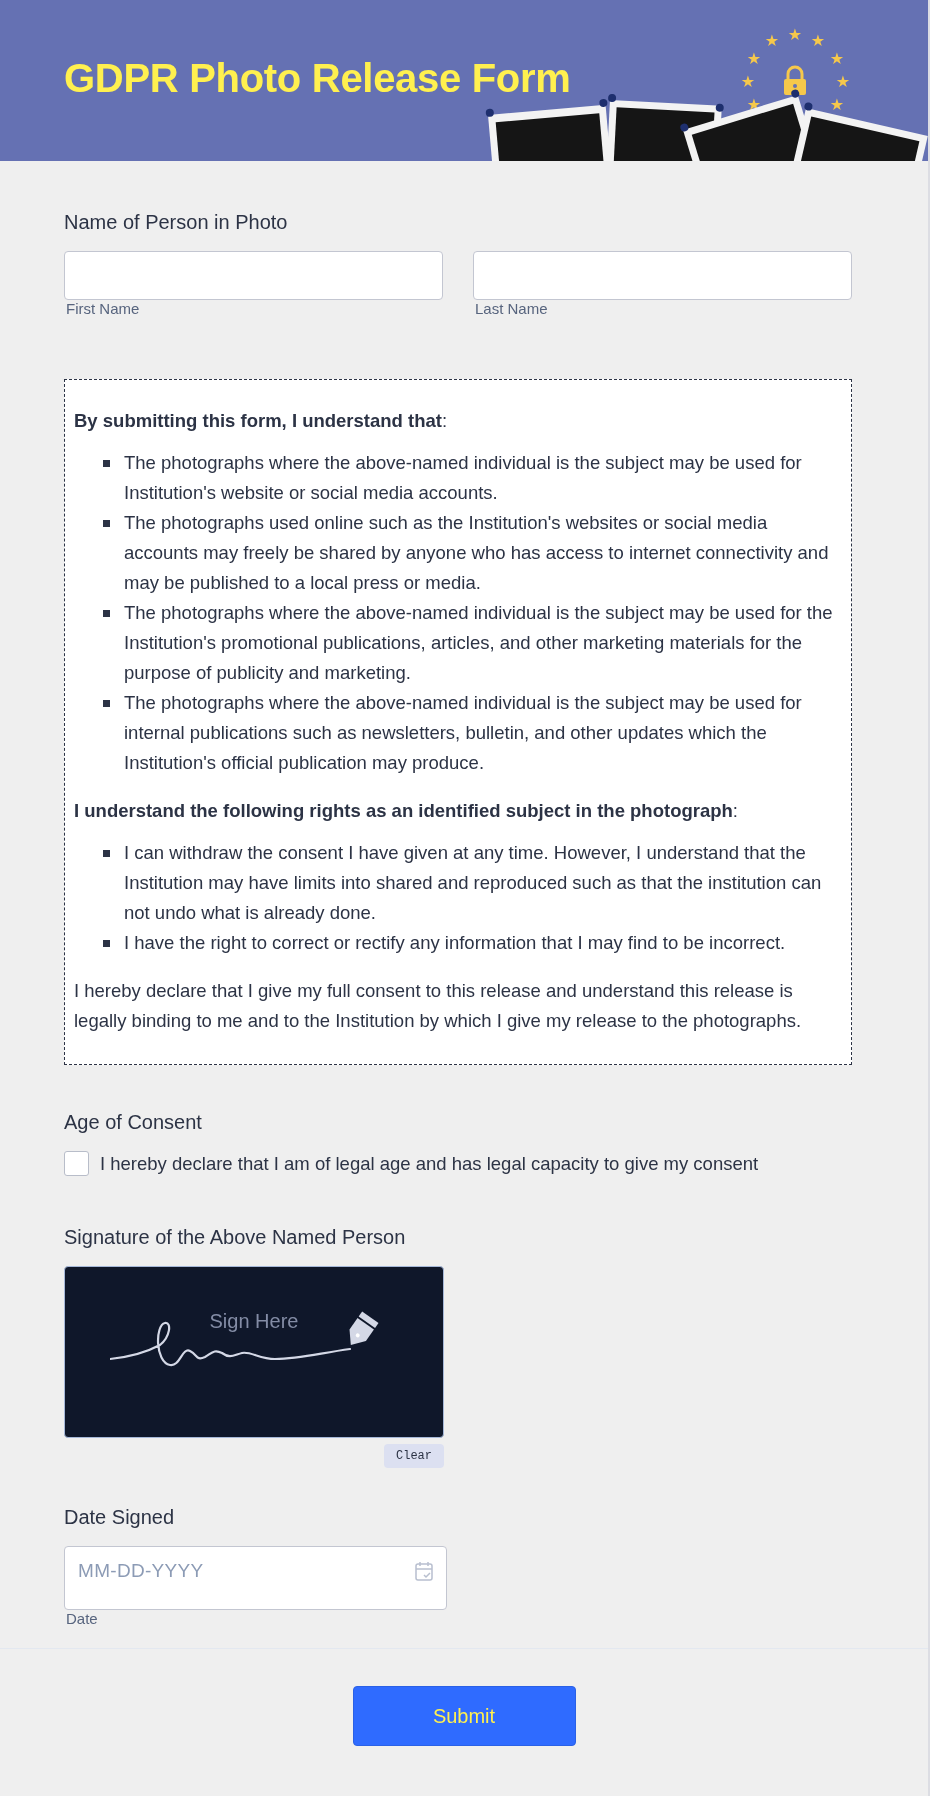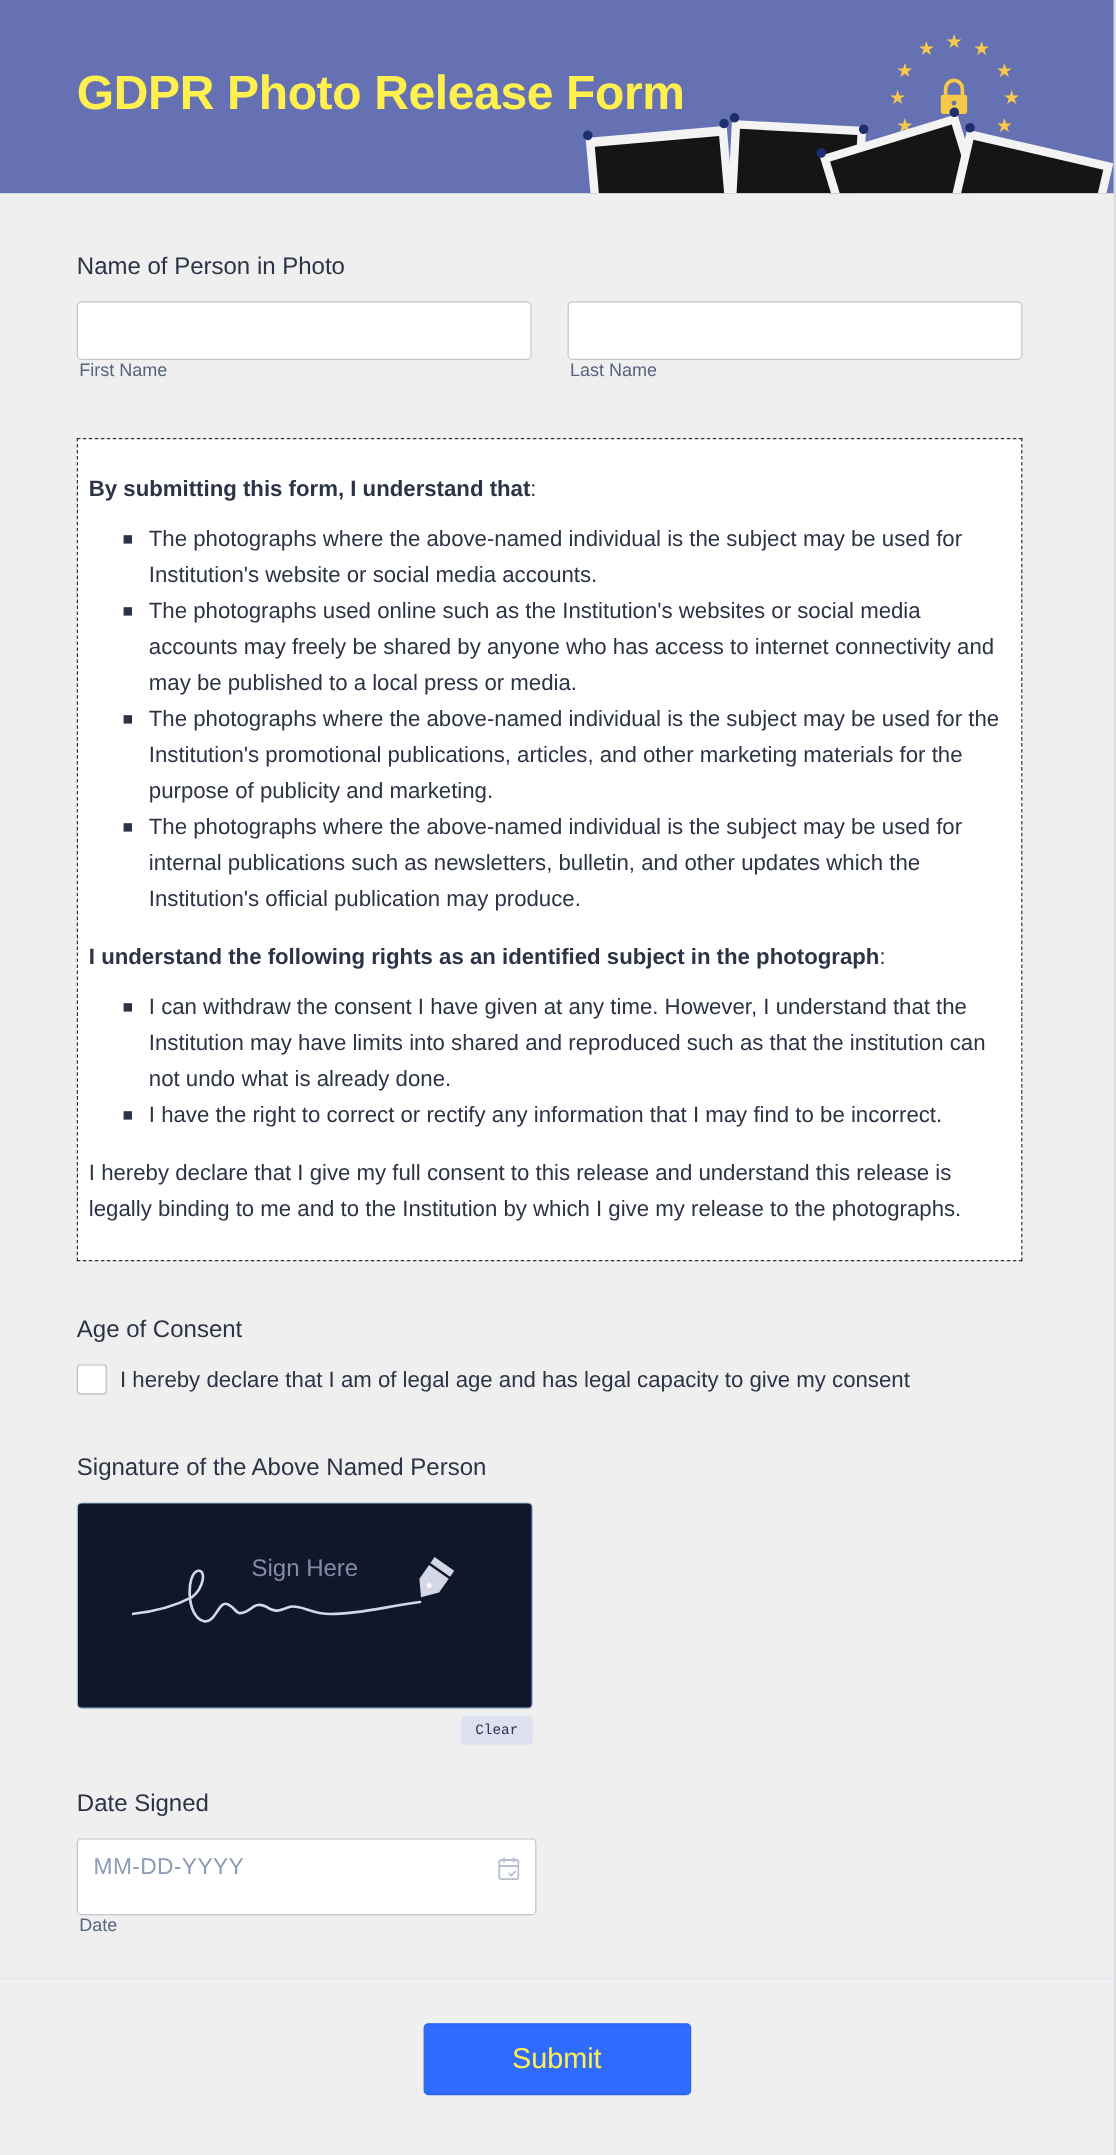--- a/index.html
+++ b/index.html
@@ -15,21 +15,21 @@
   .form { padding: 0 76px 0 64px; }
   .field-label { font-size: 20px; color: #2c3345; font-weight: normal; }
   .section { position: relative; }
 
   .name-section { padding-top: 50px; }
   .name-row { display: flex; gap: 30px; margin-top: 17px; }
   .name-col { flex: 1; }
   .text-input { width: 100%; height: 49px; background: #fff; border: 1px solid #c3c6d1; border-radius: 4px; }
   .sublabel { font-size: 15px; color: #57647e; padding-left: 2px; }
 
-  .terms { margin-top: 48px; border: 1.5px dashed #2c3345; background: #fff; padding: 26px 9px 28px 9px; font-size: 18.5px; line-height: 30px; color: #2c3345; }
+  .terms { margin-top: 62px; border: 1.5px dashed #2c3345; background: #fff; padding: 26px 9px 28px 9px; font-size: 18.5px; line-height: 30px; color: #2c3345; }
   .terms .heading { font-weight: bold; margin-bottom: 12px; }
   .terms .heading .colon { font-weight: normal; }
   .terms ul { list-style: none; padding-left: 50px; margin-bottom: 18px; }
   .terms li { position: relative; }
   .terms li::before { content: ""; position: absolute; left: -21px; top: 12px; width: 7px; height: 7px; background: #2c3345; }
   .terms .declaration { margin-top: 0; }
 
   .age-section { margin-top: 46px; }
   .checkbox-row { display: flex; align-items: center; margin-top: 17px; }
   .checkbox { width: 25px; height: 25px; border: 1px solid #b8bdc9; background: #fff; border-radius: 3px; flex-shrink: 0; }
@@ -42,21 +42,21 @@
   .clear-row { width: 380px; display: flex; justify-content: flex-end; margin-top: 6px; }
   .clear-btn { background: #dce0f1; border: none; border-radius: 4px; padding: 5px 12px; font-size: 12px; color: #2c3345; font-family: Liberation Mono, monospace; }
 
   .date-section { margin-top: 38px; }
   .date-input { position: relative; margin-top: 17px; width: 383px; height: 64px; background: #fff; border: 1px solid #c3c6d1; border-radius: 4px; }
   .date-placeholder { position: absolute; left: 13px; top: 13px; font-size: 19px; color: #8c9bb5; letter-spacing: 0.3px; }
   .cal-icon { position: absolute; right: 13px; top: 14px; width: 18px; height: 20px; }
 
   .divider { position: absolute; left: 0; right: 0; top: 1648px; height: 1px; background: #e3e8f0; }
   .submit-wrap { position: absolute; left: 0; right: 0; top: 1686px; display: flex; justify-content: center; }
-  .submit-btn { width: 223px; height: 60px; background: #2f6bff; border: 1px solid #2a61e6; border-radius: 4px; color: #fff04f; font-size: 24px; font-family: inherit; }
+  .submit-btn { width: 223px; height: 60px; background: #2f6bff; border: 1px solid #2a61e6; border-radius: 4px; color: #fff04f; font-size: 20px; font-family: inherit; }
 </style>
 </head>
 <body>
 
 <div class="page">
 
   <div class="header">
     <div class="header-title">GDPR Photo Release Form</div>
     <svg class="header-art" viewBox="0 0 500 161" xmlns="http://www.w3.org/2000/svg">
       <g fill="#f6c84b">

